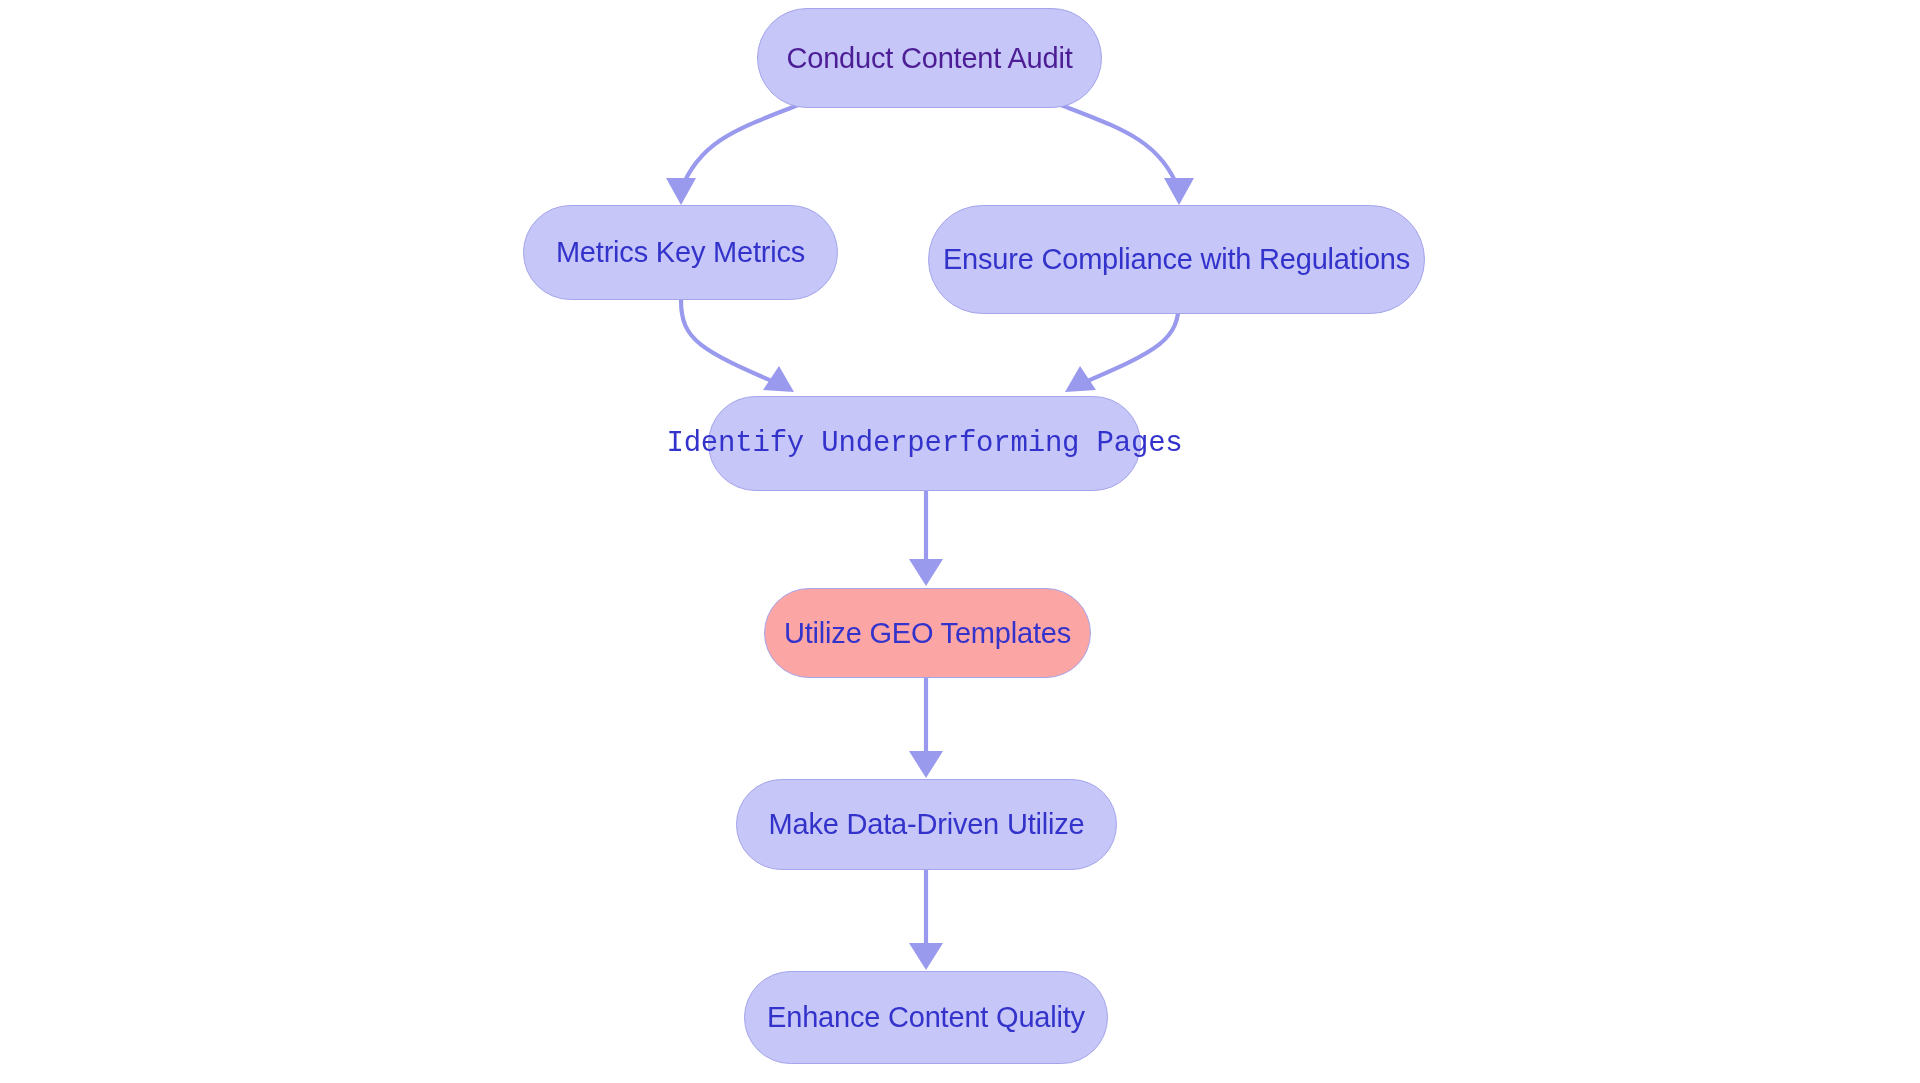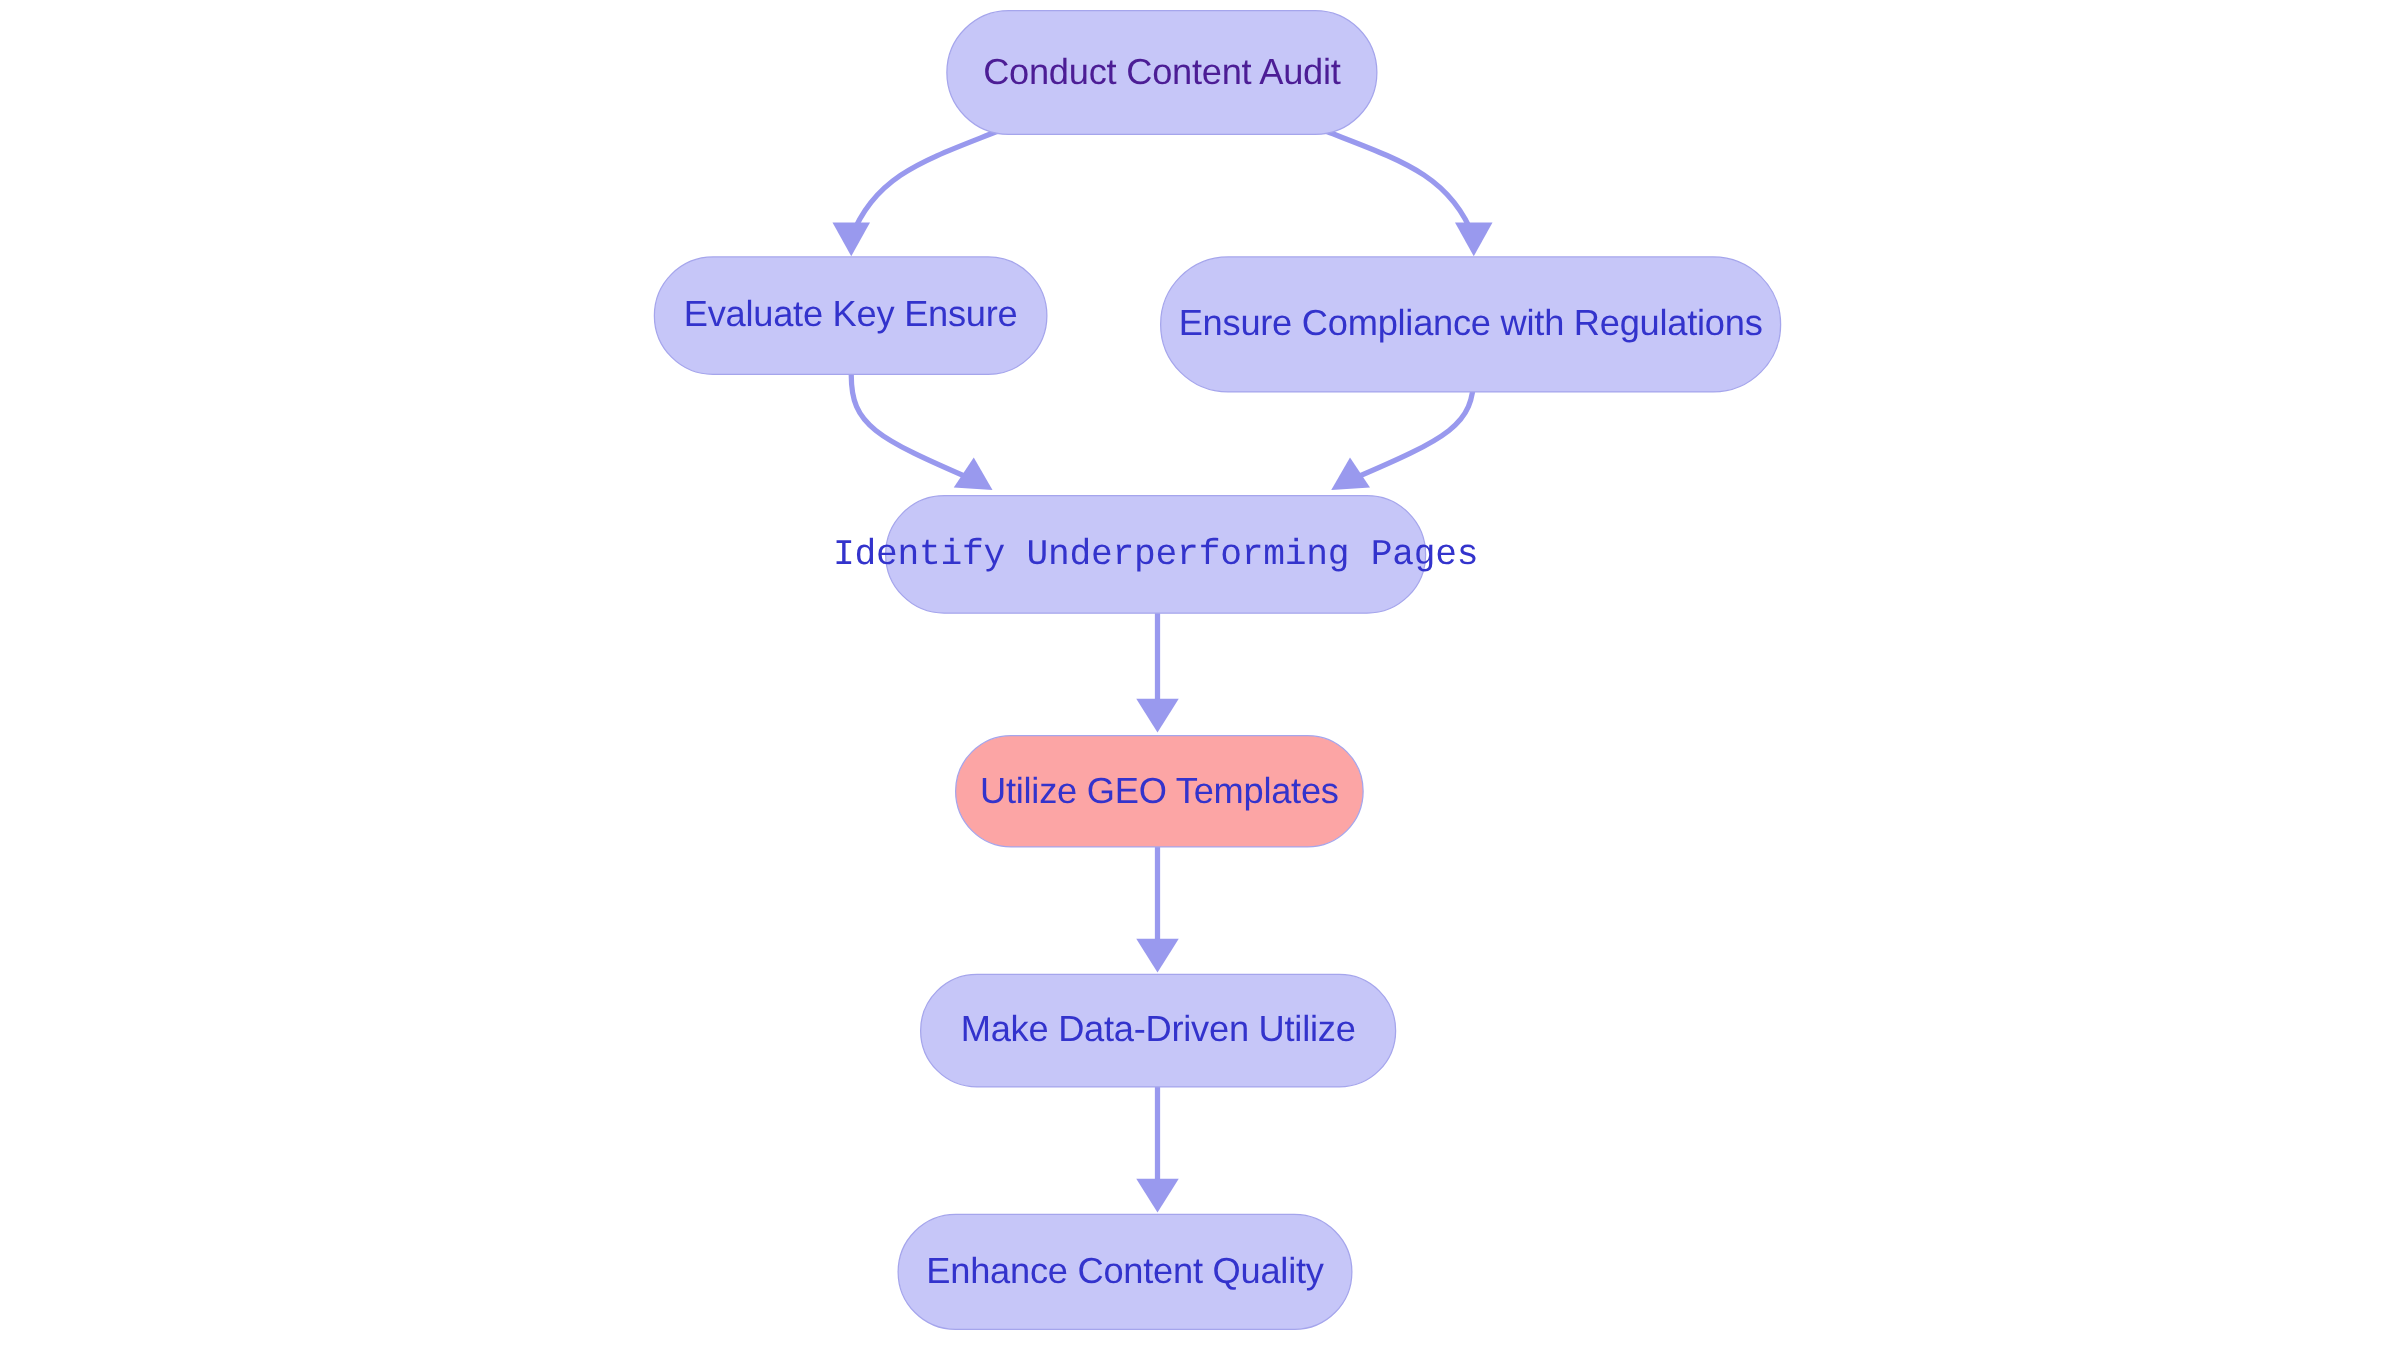--- a/index.html
+++ b/index.html
@@ -90,36 +90,36 @@
       <path d="M 926 870 L 926 952" fill="none" stroke="#9999ee" stroke-width="4.2" stroke-linecap="round"></path>
       <polygon points="926,970 909,943 943,943" fill="#9999ee"></polygon>
     </g>
   </svg>
 
   <div class="node" id="node-0" style="left: 757px; top: 8px; width: 345px; height: 100px; background: rgb(198, 198, 248); border-color: rgb(165, 165, 236); color: #4c1d95;">
     <span class="node-label">Conduct Content Audit</span>
   </div>
 
   <div class="node" id="node-1" style="left: 523px; top: 205px; width: 315px; height: 95px; background: rgb(198, 198, 248); border-color: rgb(165, 165, 236); color: rgb(51, 51, 204);">
-    <span class="node-label">Evaluate Key Ensure</span>
+    <span class="node-label">Metrics Key Metrics</span>
   </div>
 
   <div class="node" id="node-2" style="left: 928px; top: 205px; width: 497px; height: 109px; background: rgb(198, 198, 248); border-color: rgb(165, 165, 236); color: rgb(51, 51, 204);">
     <span class="node-label">Ensure Compliance with Regulations</span>
   </div>
 
   <div class="node" id="node-3" style="left: 708px; top: 396px; width: 433px; height: 95px; background: rgb(198, 198, 248); border-color: rgb(165, 165, 236); color: rgb(51, 51, 204); font-family: Liberation Mono, monospace;">
     <span class="node-label">Identify Underperforming Pages</span>
   </div>
 
   <div class="node" id="node-4" style="left: 764px; top: 588px; width: 327px; height: 90px; background: #fca5a5; border-color: rgb(165, 165, 236); color: rgb(51, 51, 204);">
     <span class="node-label">Utilize GEO Templates</span>
   </div>
 
   <div class="node" id="node-5" style="left: 736px; top: 779px; width: 381px; height: 91px; background: rgb(198, 198, 248); border-color: rgb(165, 165, 236); color: rgb(51, 51, 204);">
     <span class="node-label">Make Data-Driven Utilize</span>
   </div>
 
-  <div class="node" id="node-6" style="left: 718px; top: 971px; width: 364px; height: 93px; background: rgb(198, 198, 248); border-color: rgb(165, 165, 236); color: rgb(51, 51, 204);">
+  <div class="node" id="node-6" style="left: 744px; top: 971px; width: 364px; height: 93px; background: rgb(198, 198, 248); border-color: rgb(165, 165, 236); color: rgb(51, 51, 204);">
     <span class="node-label">Enhance Content Quality</span>
   </div>
 
 </div>
 
 </body></html>

